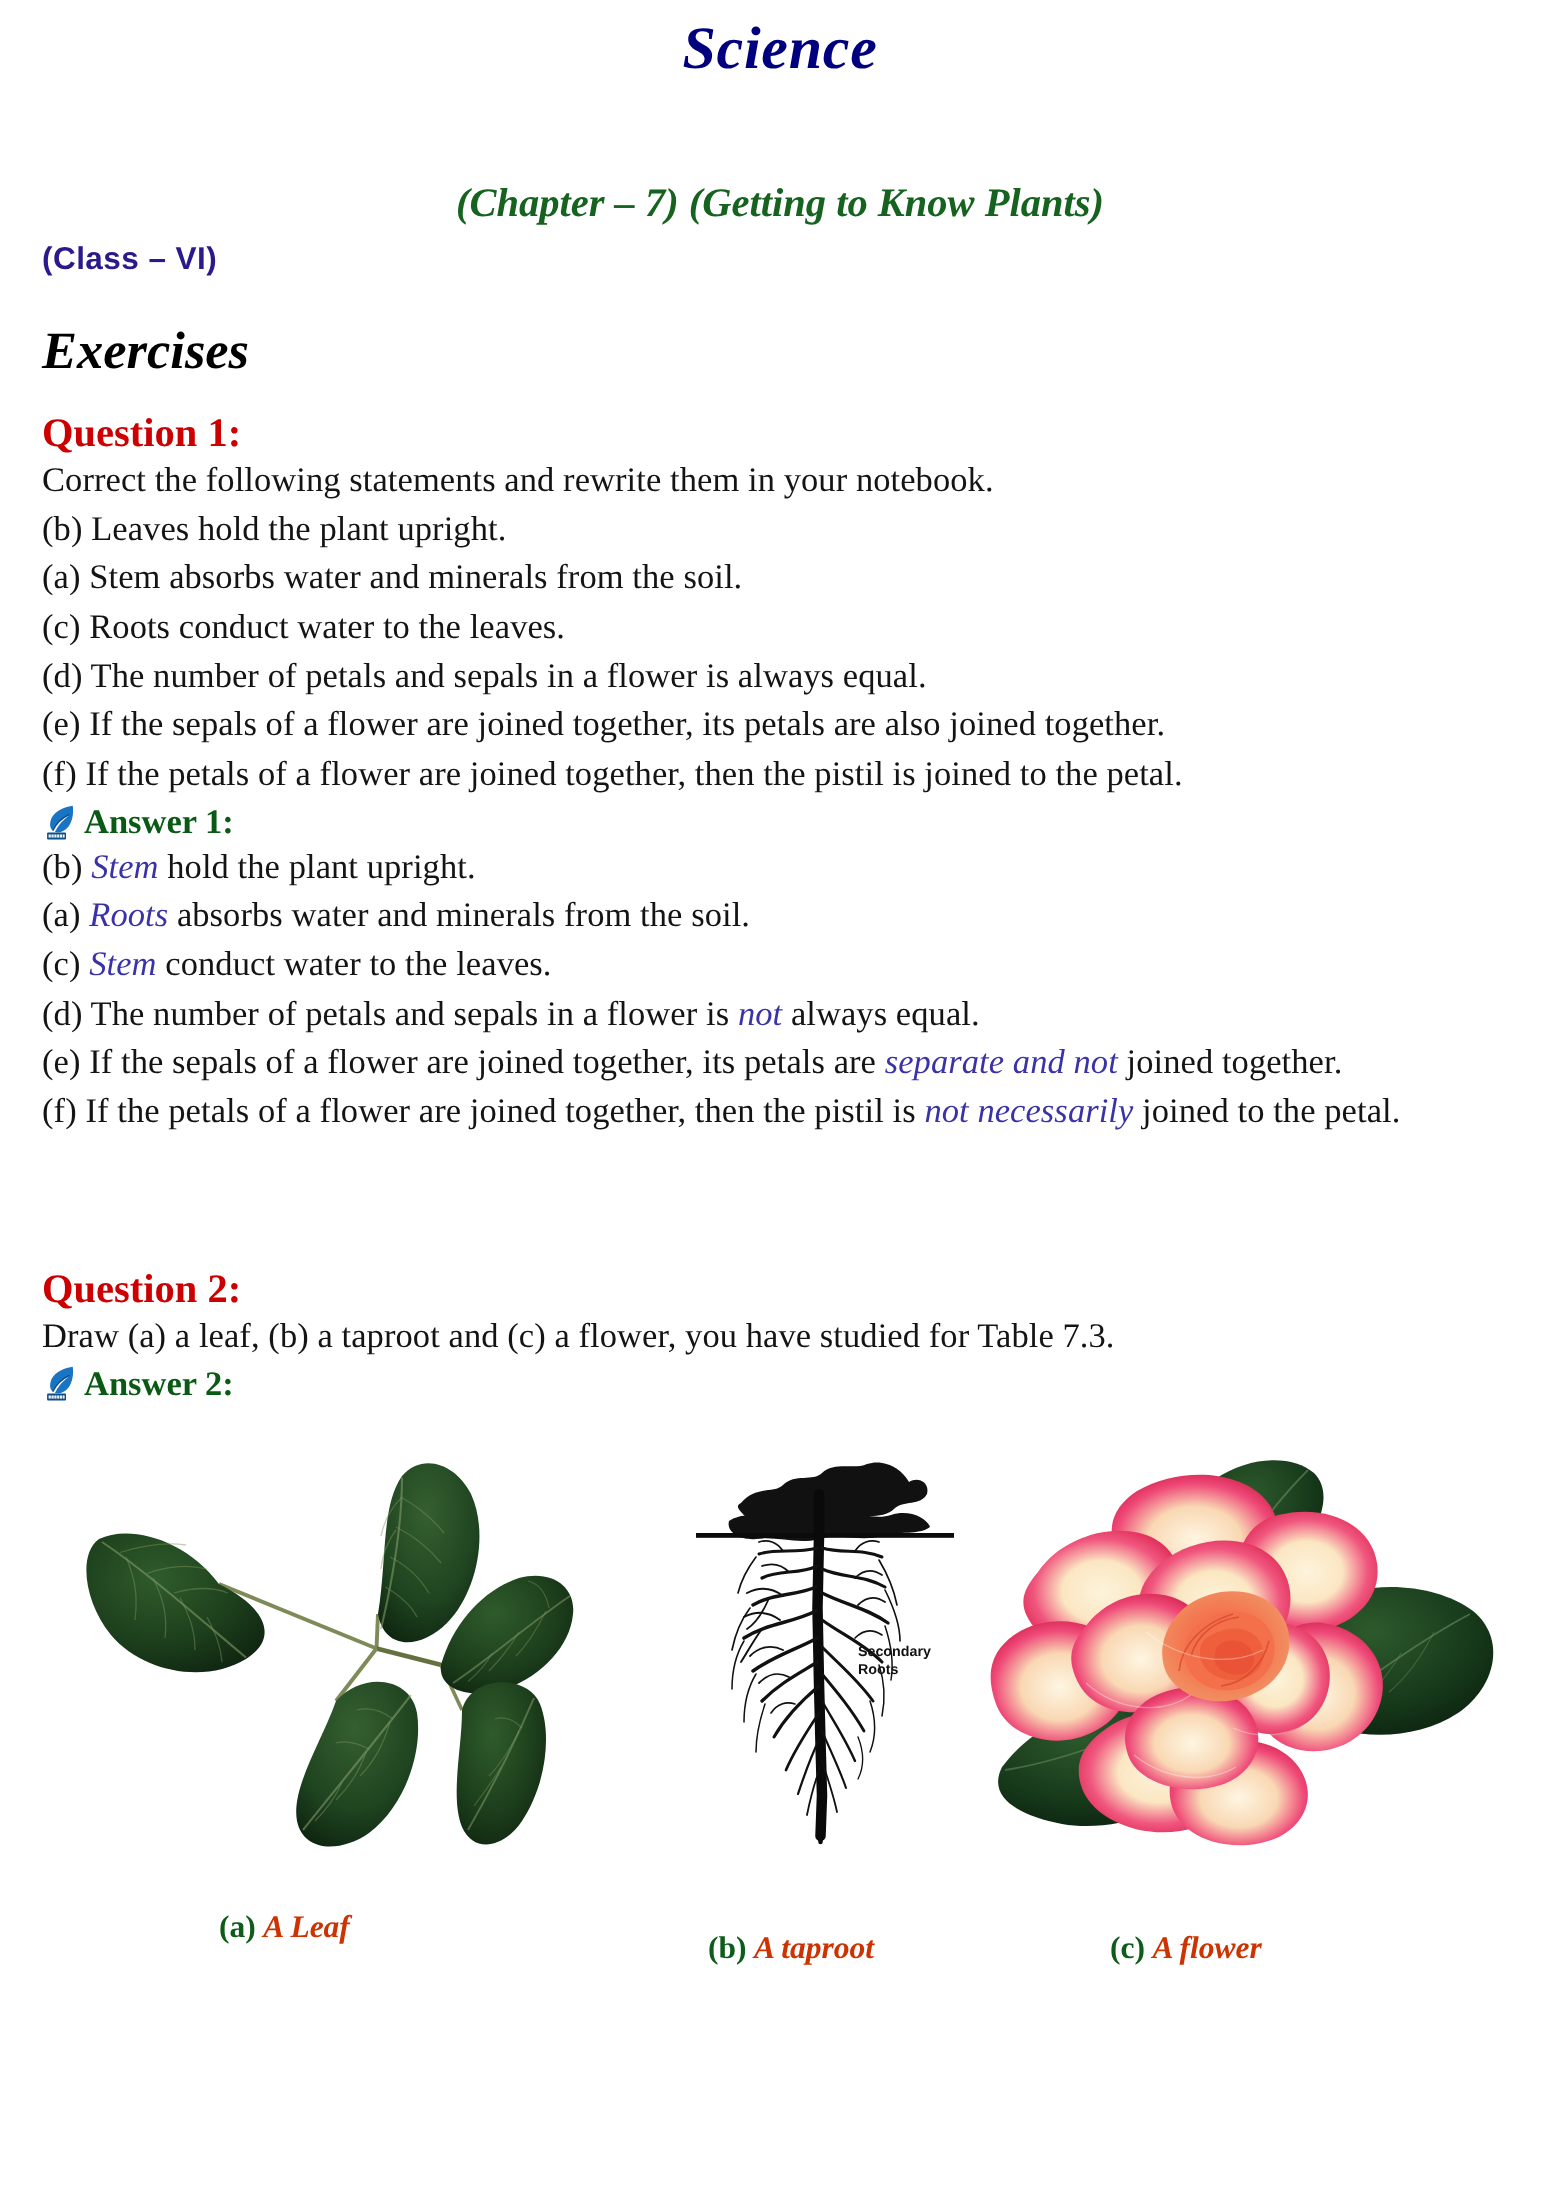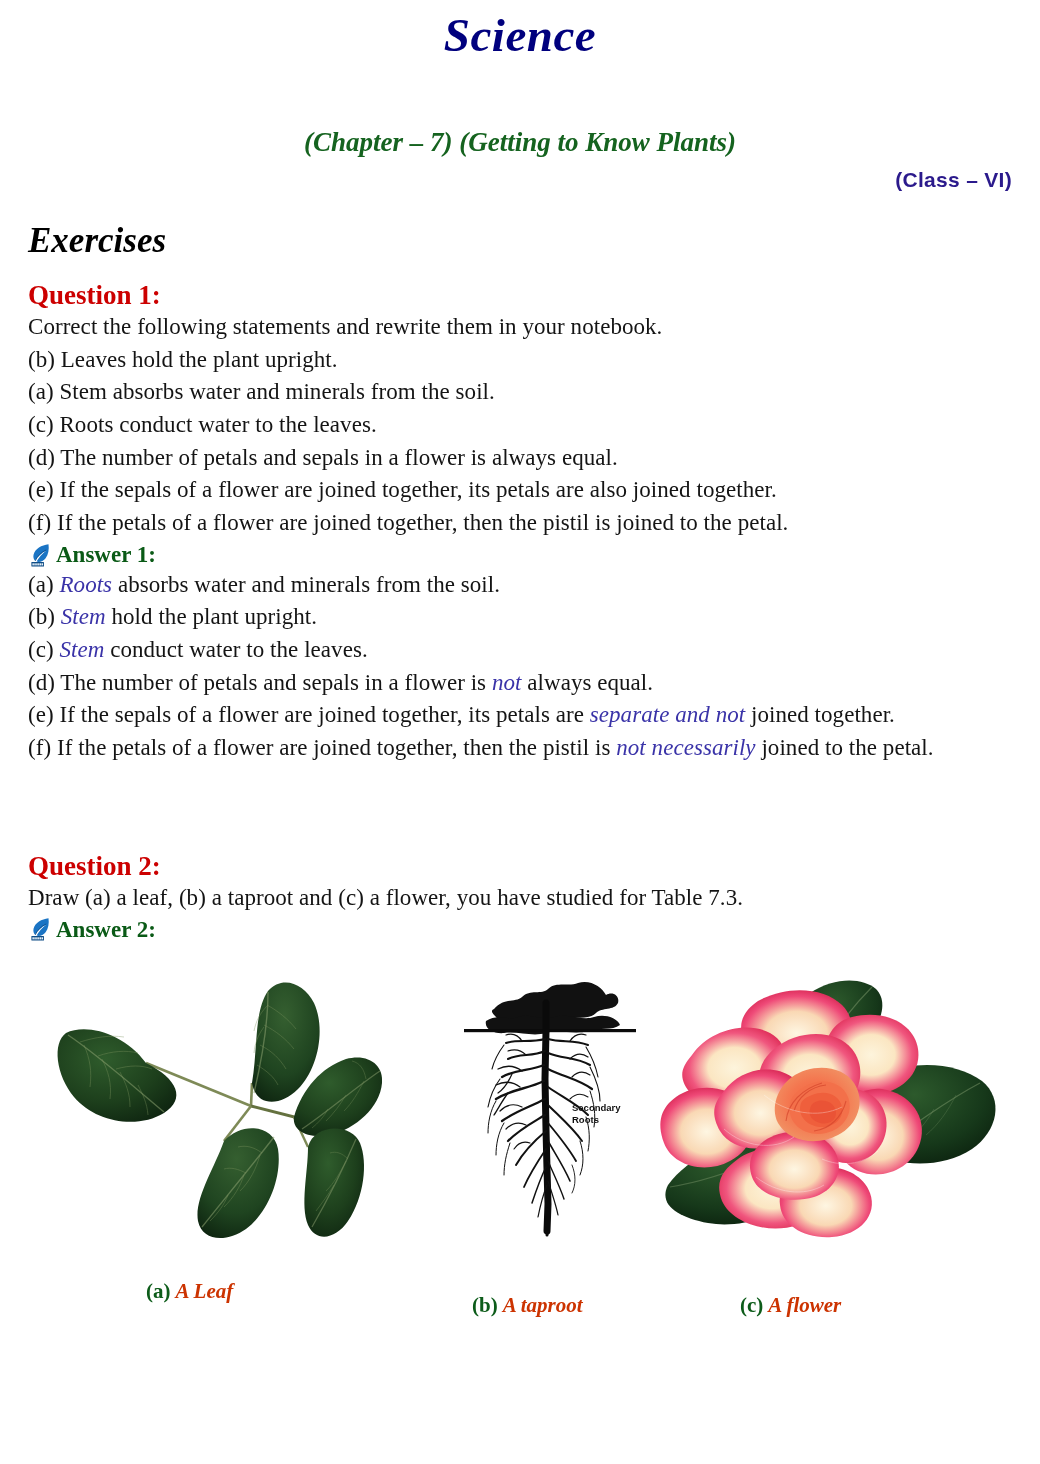--- a/index.html
+++ b/index.html
@@ -23,38 +23,38 @@
     box-sizing: border-box;
     padding: 0 28px;
   }
 
   
   .doc-title {
     text-align: center;
     font-family: "Liberation Serif", "DejaVu Serif", serif;
     font-weight: bold;
     font-style: italic;
-    font-size: 47px;
+    font-size: 40px;
     color: #00007e;
     line-height: 1;
     padding-top: 12px;
     letter-spacing: 0.5px;
   }
   .chapter-line {
     text-align: center;
     font-family: "Liberation Serif", "DejaVu Serif", serif;
     font-weight: bold;
     font-style: italic;
     font-size: 27px;
     color: #15631f;
     line-height: 1;
     margin-top: 70px;
   }
   .class-line {
-    text-align: right;
+    text-align: left;
     font-family: "Liberation Sans", "DejaVu Sans", sans-serif;
     font-weight: bold;
     font-size: 21px;
     color: #2b1a8c;
     line-height: 1;
     margin-top: 13px;
     letter-spacing: 0.3px;
   }
   .exercises-line {
     text-align: left;
@@ -177,24 +177,24 @@
           <rect x="10.1" y="21.3" width="1.5" height="2.1"></rect>
           <rect x="12.0" y="21.3" width="1.5" height="2.1"></rect>
           <rect x="13.9" y="21.3" width="1.2" height="2.1"></rect>
         </g>
       </svg>
     </span>
     <span>Answer 1:</span>
   </div>
 
   <p class="para">
+    <span>(b) </span><span class="hl">Stem</span><span> hold the plant upright.</span>
+  </p>
+  <p class="para">
     <span>(a) </span><span class="hl">Roots</span><span> absorbs water and minerals from the soil.</span>
-  </p>
-  <p class="para">
-    <span>(b) </span><span class="hl">Stem</span><span> hold the plant upright.</span>
   </p>
   <p class="para">
     <span>(c) </span><span class="hl">Stem</span><span> conduct water to the leaves.</span>
   </p>
   <p class="para">
     <span>(d) The number of petals and sepals in a flower is </span><span class="hl">not</span><span> always equal.</span>
   </p>
   <p class="para justify">
     <span>(e) If the sepals of a flower are joined together, its petals are </span><span class="hl">separate and not</span><span> joined together.</span>
   </p>

